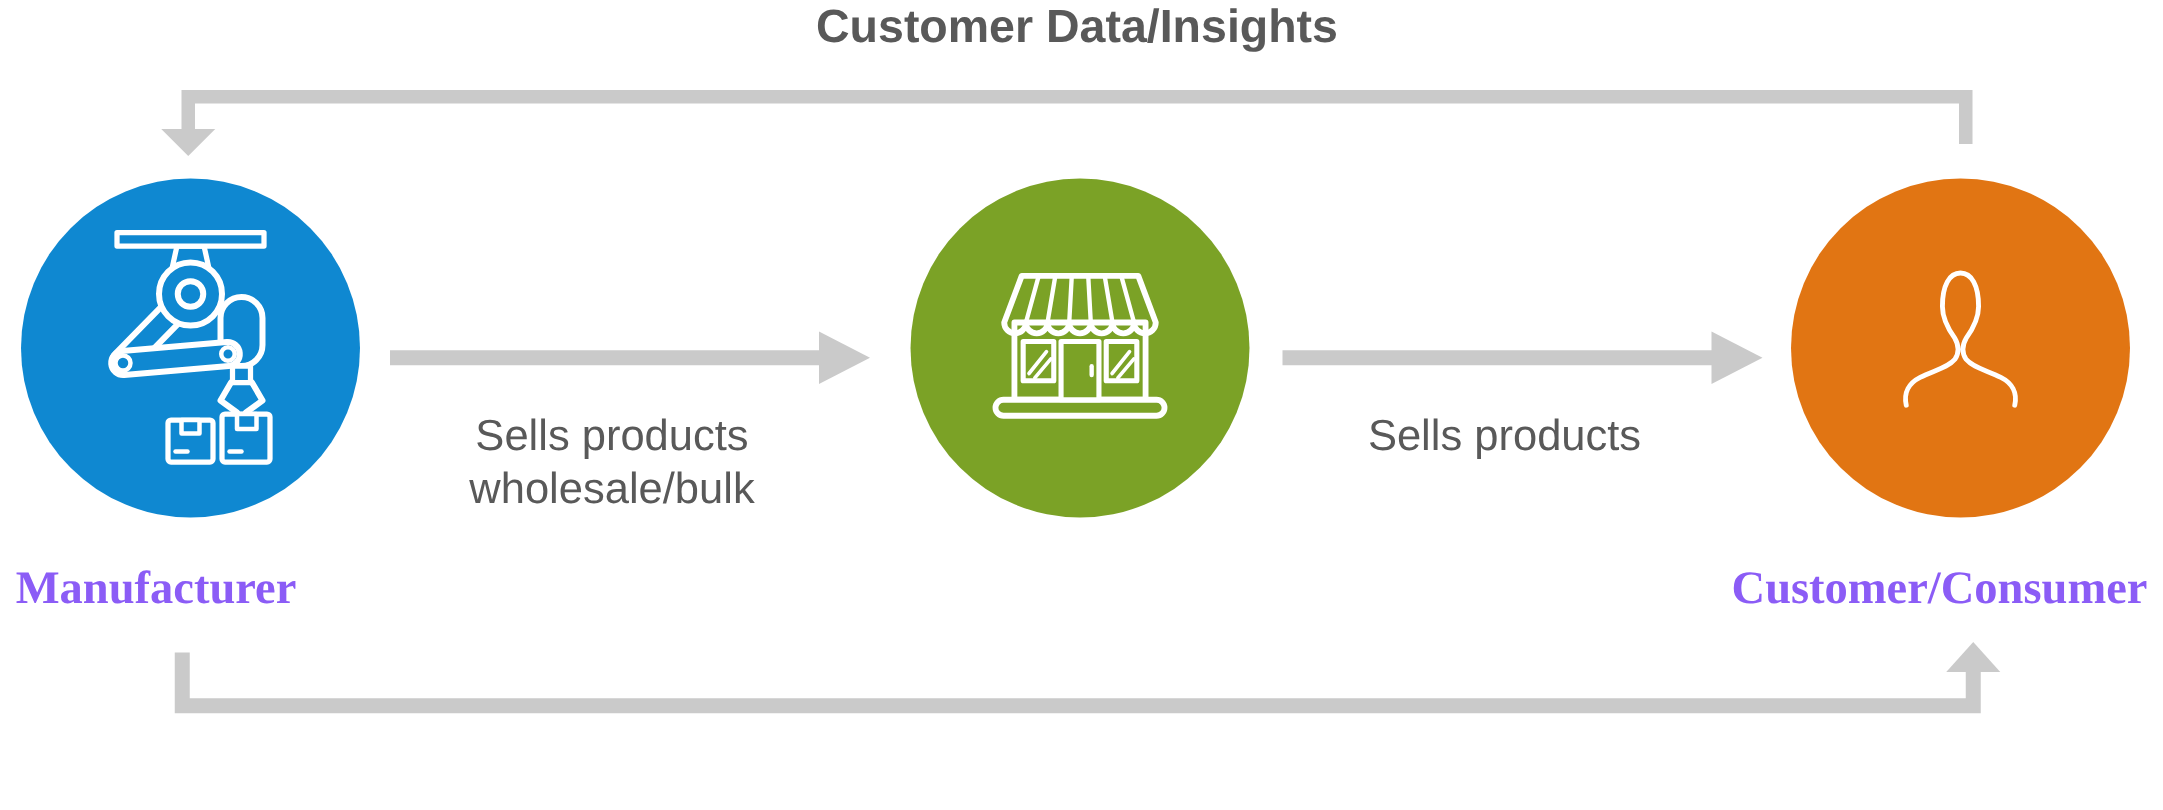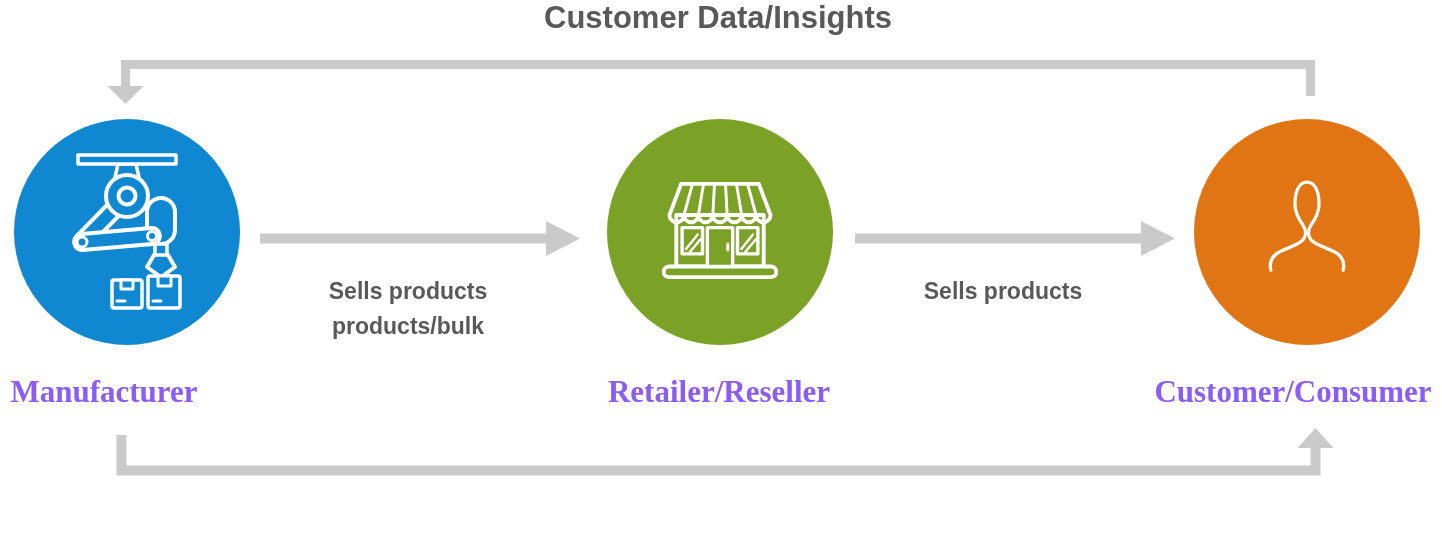--- a/index.html
+++ b/index.html
@@ -42,22 +42,22 @@
     font-family:Liberation Serif, serif;
   }
   .label-manufacturer{left:104px;}
   .label-retailer{left:719px;}
   .label-customer{left:1293px;}
   .edge-label{
     position:absolute;
     top:274px;
     transform:translateX(-50%);
     text-align:center;
-    font-size:23px;
-    font-weight:bold;
+    font-size:29px;
+    font-weight:normal;
     line-height:35px;
     color:#595959;
     white-space:nowrap;
   }
   .edge-label-1{left:408px;}
   .edge-label-2{left:1003px;}
 </style>
 </head>
 <body>
 
@@ -123,30 +123,29 @@
         <path d="M35,75 L47,60 M39,78 L50,65" stroke-width="2.5"></path>
         <rect x="88" y="53" width="21" height="27" stroke-width="3.5"></rect>
         <path d="M92,75 L104,60 M96,78 L107,65" stroke-width="2.5"></path>
         <rect x="57" y="53" width="26" height="40" stroke-width="3.5" fill="#7ba226"></rect>
         <path d="M78,70 L78,76" stroke-width="3"></path>
         <path d="M41.4,9 L32.9,40 M52.9,9 L47.7,40 M64.3,9 L62.6,40 M75.7,9 L77.4,40 M87.1,9 L92.3,40 M98.6,9 L107.1,40" stroke-width="3"></path>
         <path d="M30,8 L110,8 L122,40 a7.43,7.43 0 0 1 -14.86,0 a7.43,7.43 0 0 1 -14.86,0 a7.43,7.43 0 0 1 -14.86,0 a7.43,7.43 0 0 1 -14.86,0 a7.43,7.43 0 0 1 -14.86,0 a7.43,7.43 0 0 1 -14.86,0 a7.43,7.43 0 0 1 -14.86,0 Z" stroke-width="4"></path>
       </g>
     </svg>
   </div>
-  <div class="node-label label-retailer">Retailer/Reseller</div>
 
   <div class="node-circle circle-customer">
     <svg width="102" height="100" viewBox="0 0 110 105" style="margin-bottom:10px">
       <path d="M16,99 C14,90 18,83 26,79 C36,74 46,72 51,66 C54,62 54,56 51,51 C46,44 42,36 42,28 C42,13 47,4 55,4 C63,4 68,13 68,28 C68,36 64,44 59,51 C56,56 56,62 59,66 C64,72 74,74 84,79 C92,83 96,90 94,99" fill="none" stroke="#ffffff" stroke-width="3.5" stroke-linecap="round"></path>
     </svg>
   </div>
   <div class="node-label label-customer">Customer/Consumer</div>
 
   <div class="edge-label edge-label-1">
     <div>Sells products</div>
-    <div>products/bulk</div>
+    <div>wholesale/bulk</div>
   </div>
   <div class="edge-label edge-label-2">
     <div>Sells products</div>
   </div>
 
 </div>
 
 </body></html>

